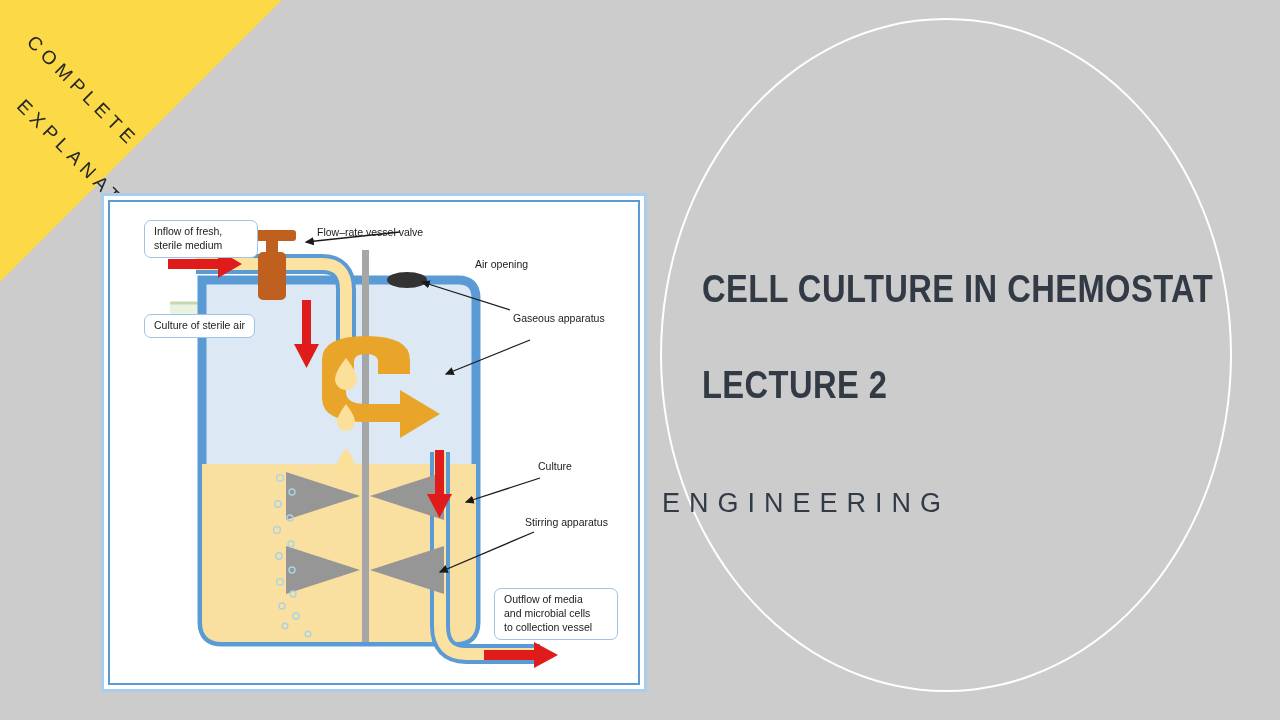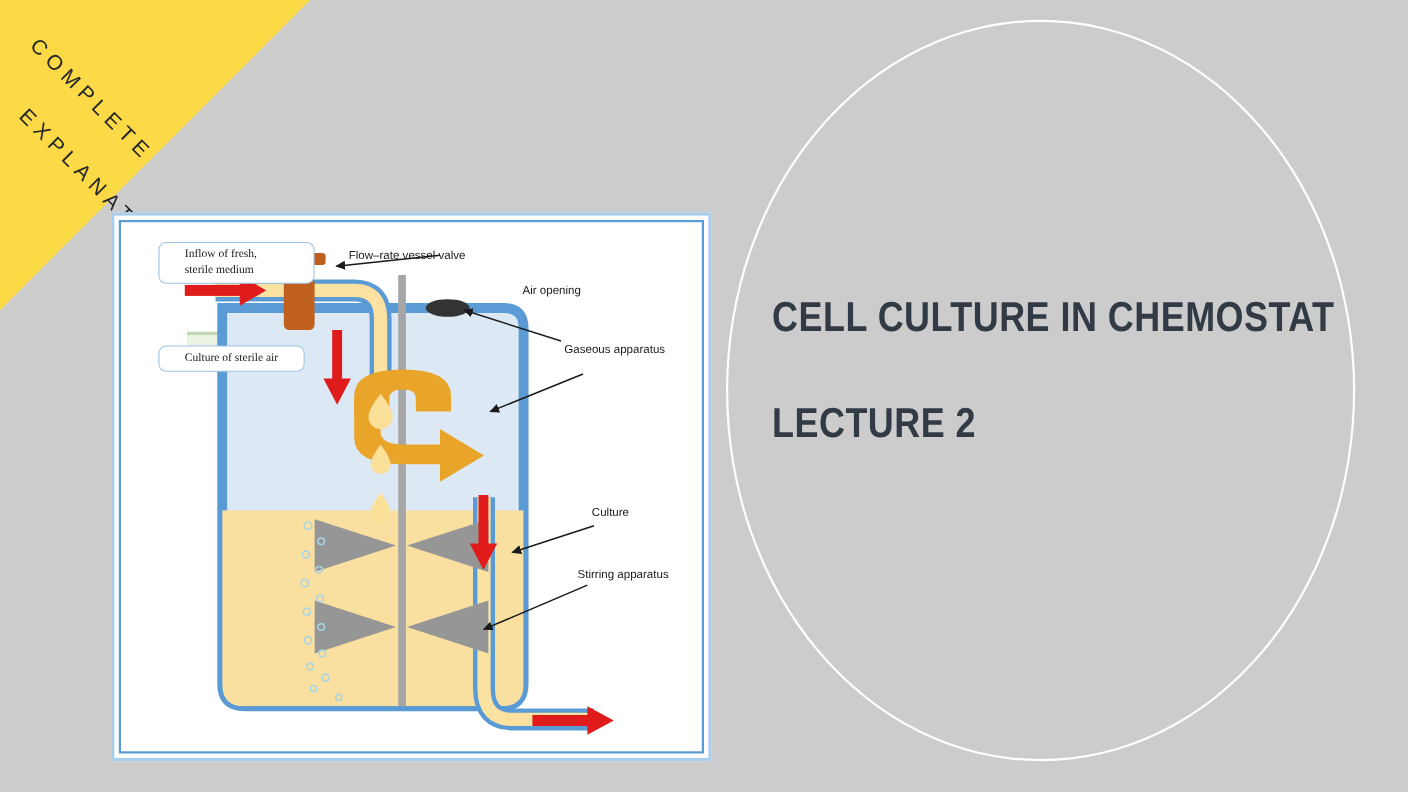--- a/index.html
+++ b/index.html
@@ -137,23 +137,23 @@
 
   
   .callout {
     position: absolute;
     background: #ffffff;
     border: 1px solid #9dc3e6;
     border-radius: 7px;
     font-size: 10.5px;
     line-height: 1.32;
     color: #1a1a1a;
-    padding: 4px 23px;
+    padding: 4px 9px;
     white-space: pre-line;
-    font-family: Liberation Serif, serif;
+    font-family: Liberation Sans, sans-serif;
   }
   .plainlabel {
     position: absolute;
     font-size: 10.5px;
     color: #1a1a1a;
     white-space: nowrap;
     font-family: "Liberation Sans", sans-serif;
   }
 </style>
 </head>
@@ -166,20 +166,21 @@
     <span class="ribbon-line l1">COMPLETE</span>
     <span class="ribbon-line l2">EXPLANATION</span>
   </div>
 
   <div class="ellipse-outline"></div>
 
   <div class="text-block">
     <div class="title-main">Cell Culture in Chemostat</div>
     <div class="title-sub">Lecture 2</div>
     <div class="subject">
+      <span class="sline">Engineering</span>
     </div>
   </div>
 
   <div class="diagram-frame">
     <div class="diagram-inner">
 
       <svg class="diagram-svg" width="532" height="485" viewBox="0 0 532 485">
 
         <defs>
           <marker id="arrowhead" markerWidth="7" markerHeight="7" refX="6" refY="3.2" orient="auto">
@@ -291,17 +292,20 @@
       <div class="plainlabel" style="left:207px; top:24px;">Flow–rate vessel valve</div>
 
       <div class="plainlabel" style="left:365px; top:56px;">Air opening</div>
 
       <div class="plainlabel" style="left:403px; top:110px;">Gaseous apparatus</div>
 
       <div class="plainlabel" style="left:428px; top:258px;">Culture</div>
 
       <div class="plainlabel" style="left:415px; top:314px;">Stirring apparatus</div>
 
+      <div class="callout" style="left:384px; top:386px; width:104px;">Outflow of media
+and microbial cells
+to collection vessel</div>
 
     </div>
   </div>
 
 </div>
 
 </body></html>

